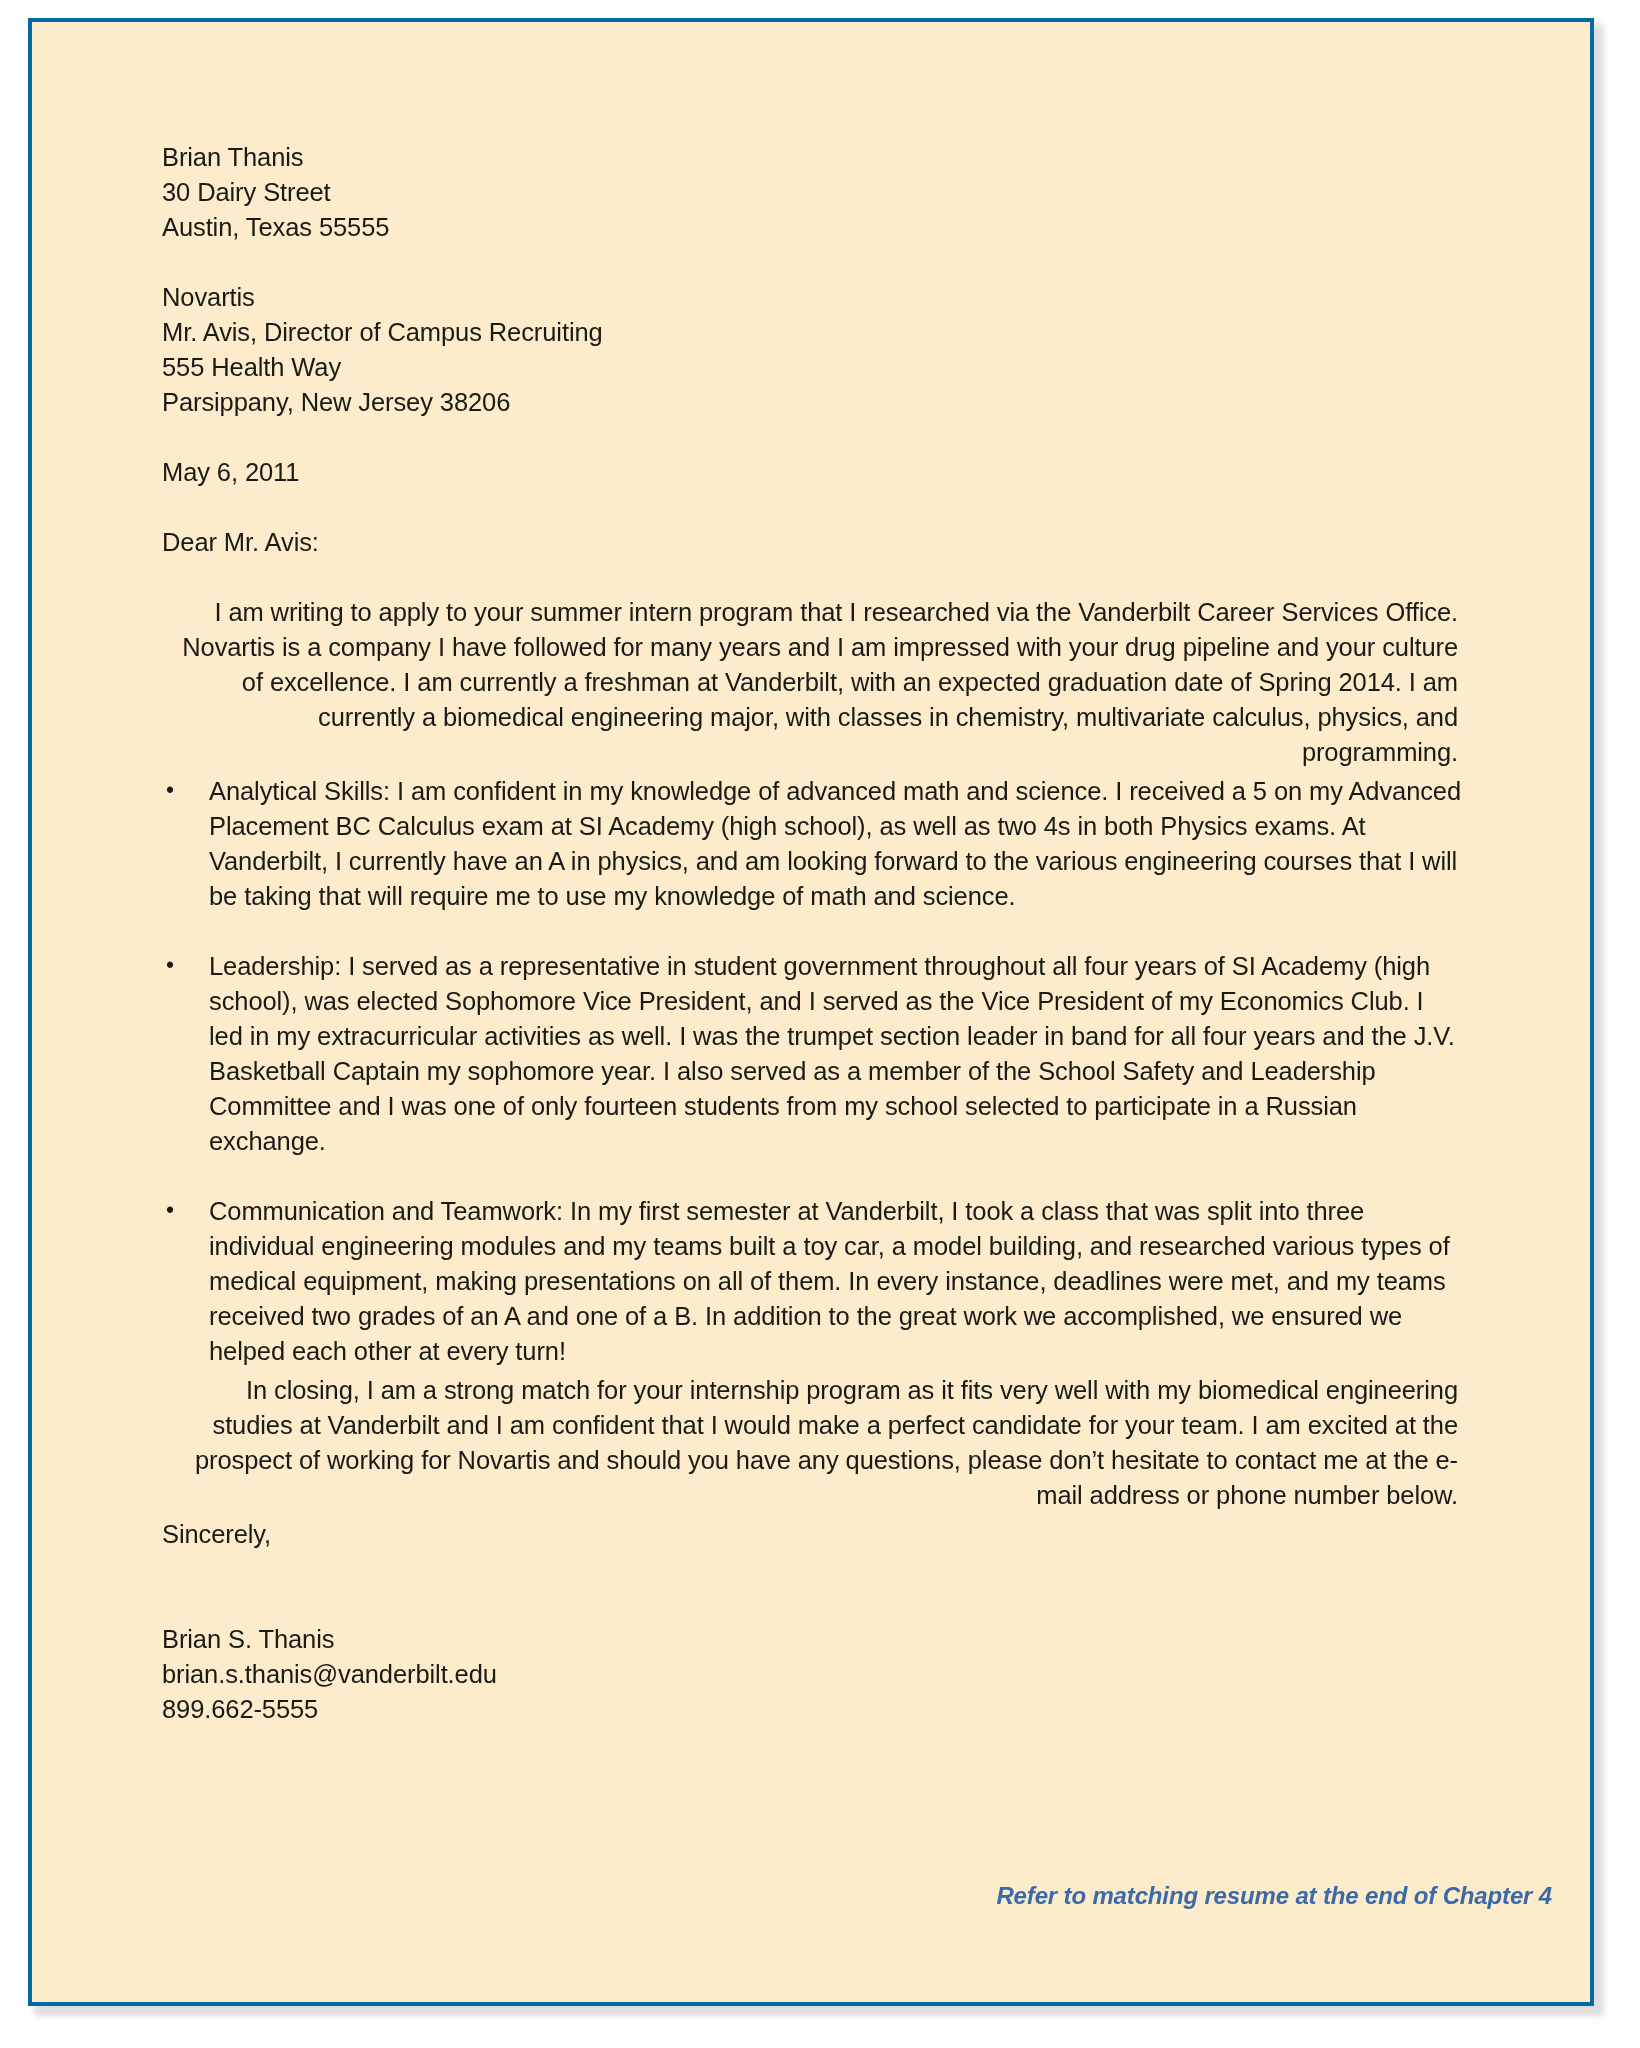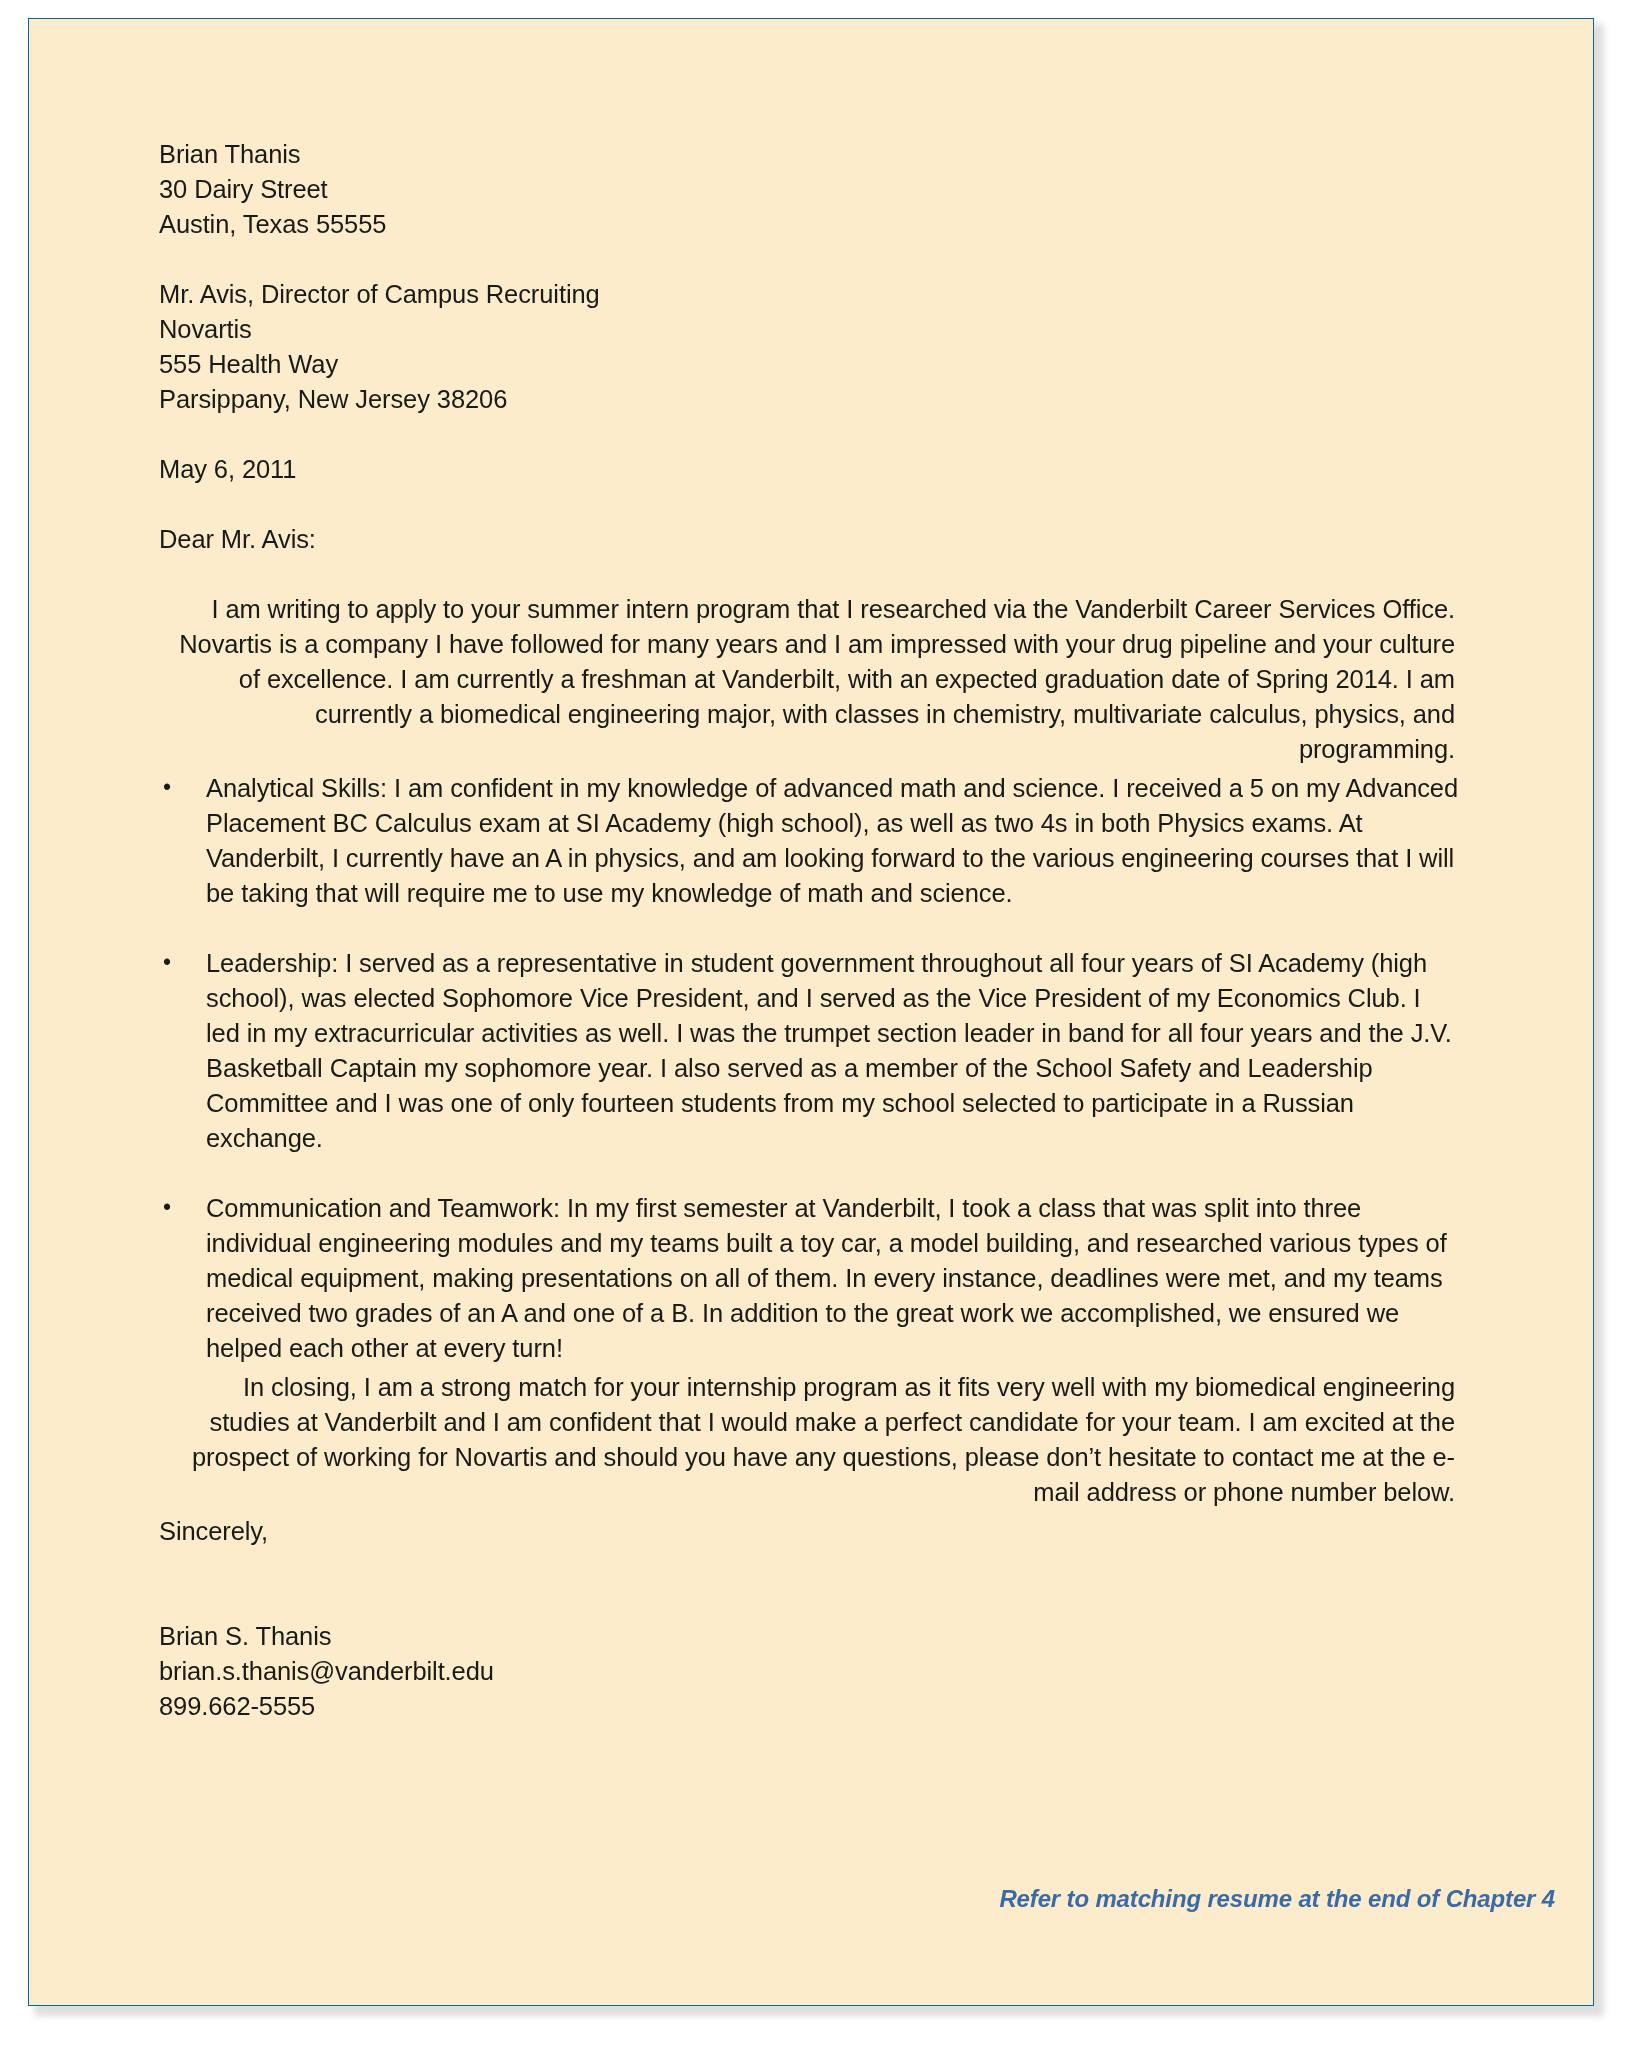--- a/index.html
+++ b/index.html
@@ -33,21 +33,21 @@
     opacity: .85;
   }
 
   .letter-page {
     position: absolute;
     left: 0;
     top: 0;
     width: 1566px;
     height: 1988px;
     background: #fceccb;
-    border: 1px solid #0369a1;
+    border: 4px solid #0369a1;
     box-sizing: border-box;
     overflow: hidden;
   }
 
   .letter-body {
     position: absolute;
     left: 130px;
     top: 118px;
     width: 1300px;
     color: #1a1a16;
@@ -111,22 +111,22 @@
 
     <div class="letter-body">
 
       <div class="block">
         <div class="addr-line">Brian Thanis</div>
         <div class="addr-line">30 Dairy Street</div>
         <div class="addr-line">Austin, Texas 55555</div>
       </div>
 
       <div class="block">
+        <div class="addr-line">Novartis</div>
         <div class="addr-line">Mr. Avis, Director of Campus Recruiting</div>
-        <div class="addr-line">Novartis</div>
         <div class="addr-line">555 Health Way</div>
         <div class="addr-line">Parsippany, New Jersey 38206</div>
       </div>
 
       <div class="block">May 6, 2011</div>
 
       <div class="block">Dear Mr. Avis:</div>
 
       <p class="para block">I am writing to apply to your summer intern program that I researched via the Vanderbilt Career Services Office. Novartis is a company I have followed for many years and I am impressed with your drug pipeline and your culture of excellence. I am currently a freshman at Vanderbilt, with an expected graduation date of Spring 2014. I am currently a biomedical engineering major, with classes in chemistry, multivariate calculus, physics, and programming.</p>
 

